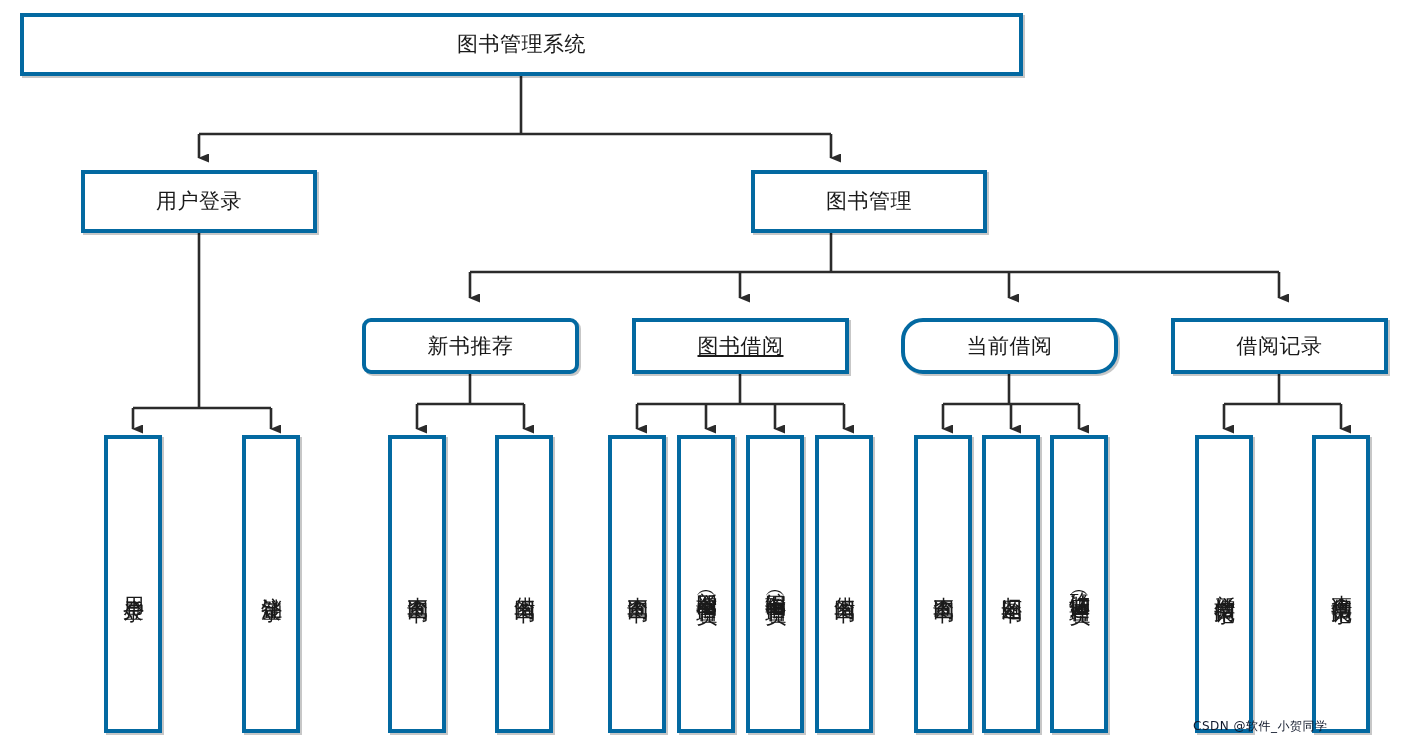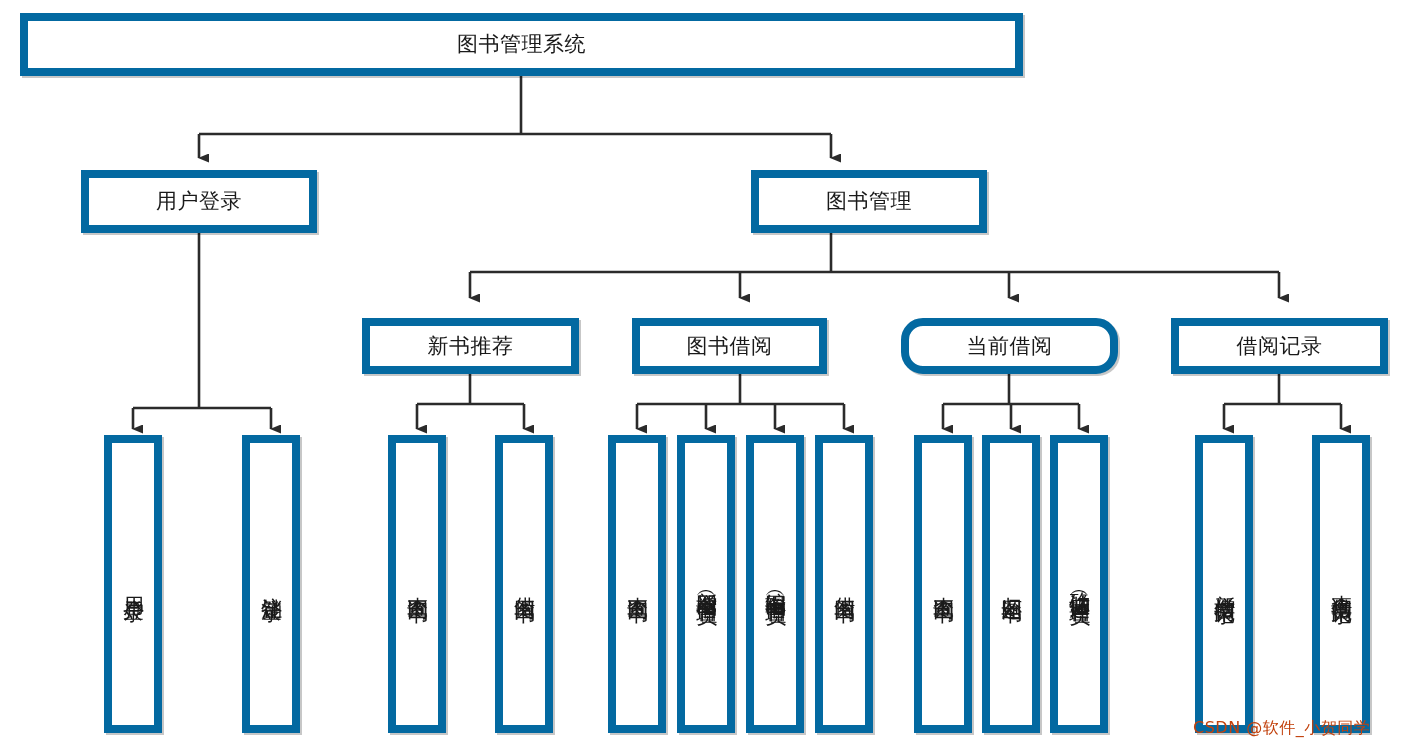--- a/index.html
+++ b/index.html
@@ -23,21 +23,21 @@
     left: 0;
     top: 0;
     width: 1405px;
     height: 747px;
     pointer-events: none;
   }
   .node {
     position: absolute;
     box-sizing: border-box;
     background: #ffffff;
-    border: 8px solid #0369a1;
+    border: 4px solid #0369a1;
     box-shadow: 2px 2px 0 rgba(0,0,0,0.22);
     display: flex;
     align-items: center;
     justify-content: center;
     color: #1a1a1a;
     z-index: 2;
   }
   .node-label {
     font-size: 21px;
     line-height: 1.15;
@@ -54,22 +54,22 @@
     text-orientation: upright;
     white-space: normal;
     font-size: 21px;
     line-height: 1.30;
     letter-spacing: 2px;
     max-height: 100%;
     text-align: center;
   }
   .watermark {
     position: absolute;
-    font-size: 16px;
-    color: #c2410c;
+    font-size: 12px;
+    color: #0f172a;
     white-space: nowrap;
     z-index: 5;
     letter-spacing: 0.5px;
   }
 </style>
 </head>
 <body>
 
 <div id="canvas">
 
@@ -131,25 +131,25 @@
   </div>
 
   <div class="node" style="left:81px; top:170px; width:236px; height:63px;">
     <span class="node-label">用户登录</span>
   </div>
 
   <div class="node" style="left:711px; top:170px; width:236px; height:63px;margin-left:40px;">
     <span class="node-label">图书管理</span>
   </div>
 
-  <div class="node" style="left:362px; top:318px; width:217px; height:56px;">
+  <div class="node" style="left:362px; top:318px; width:217px; height:56px;border-radius:9px;">
     <span class="node-label">新书推荐</span>
   </div>
 
-  <div class="node" style="left:632px; top:318px; width:195px; height:56px;">
+  <div class="node" style="left:632px; top:318px; width:217px; height:56px;text-decoration:underline;">
     <span class="node-label">图书借阅</span>
   </div>
 
   <div class="node" style="left:901px; top:318px; width:217px; height:56px;border-radius:22px;">
     <span class="node-label">当前借阅</span>
   </div>
 
   <div class="node" style="left:1171px; top:318px; width:217px; height:56px;">
     <span class="node-label">借阅记录</span>
   </div>

